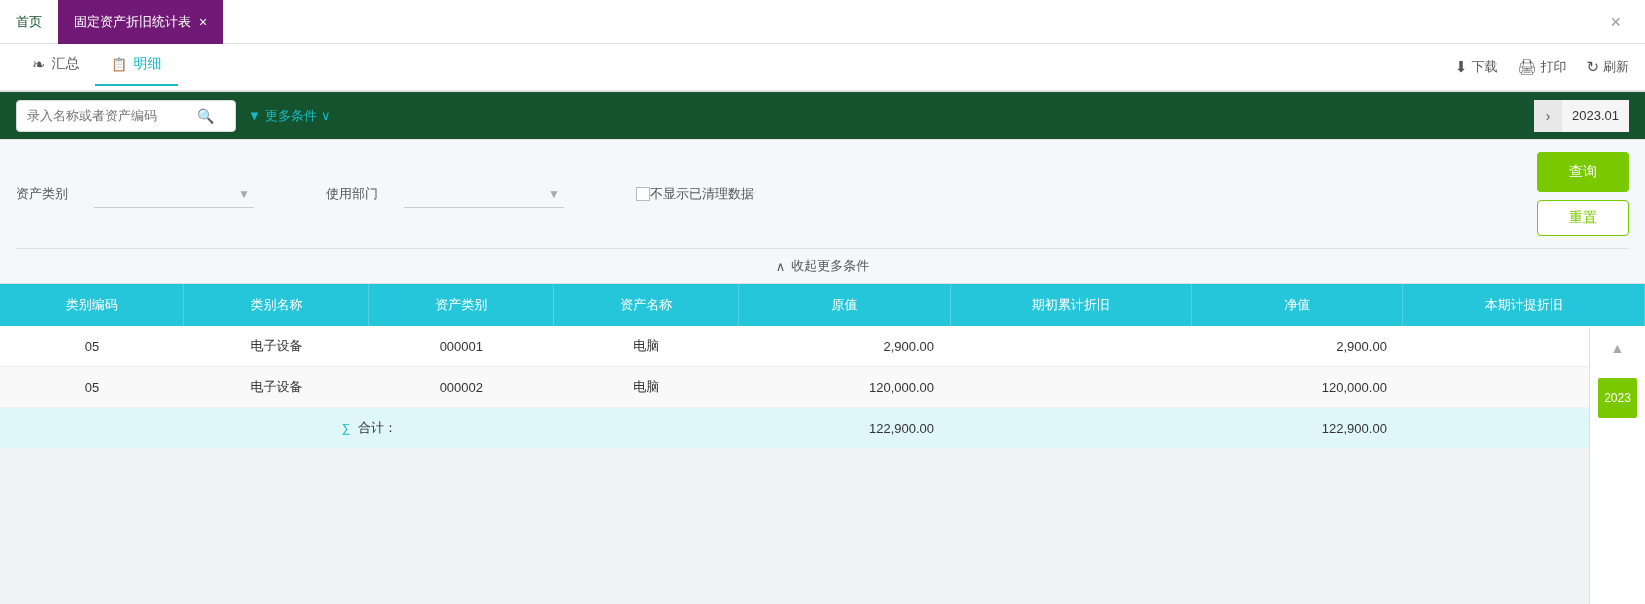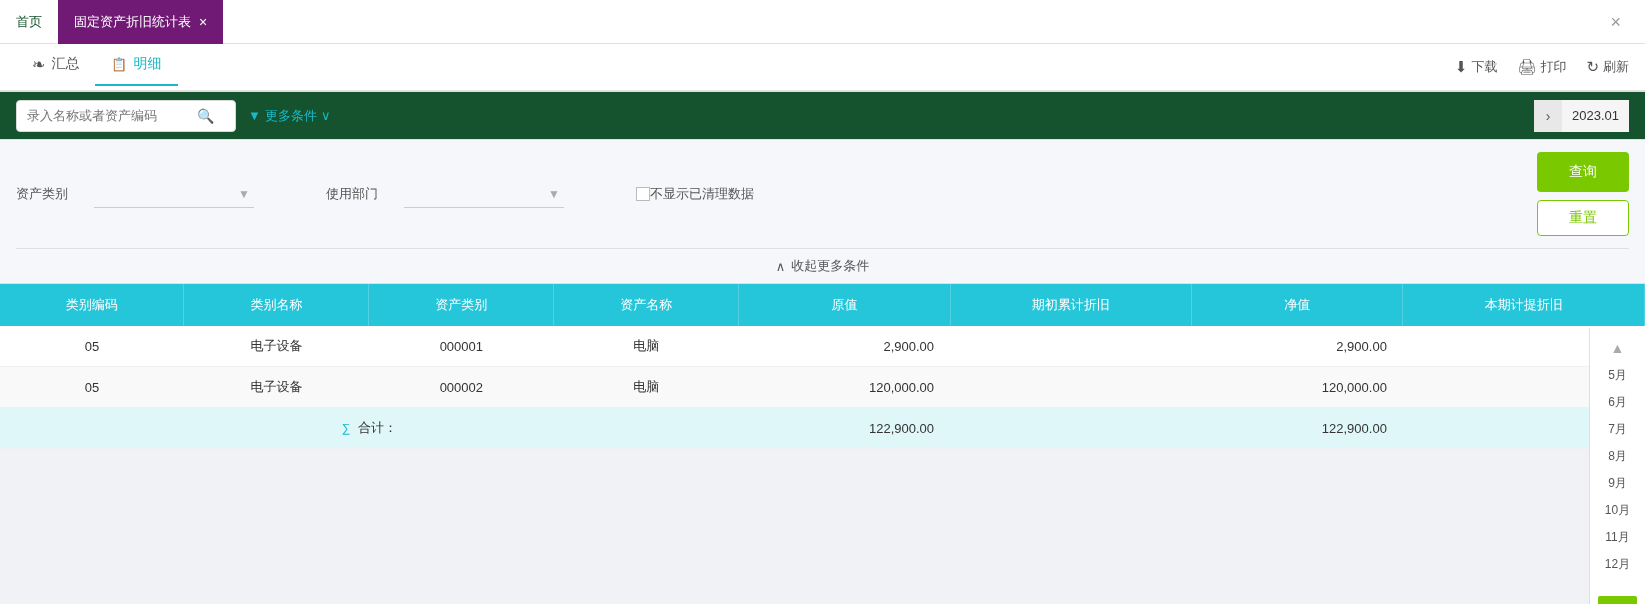--- a/index.html
+++ b/index.html
@@ -355,25 +355,15 @@
     <td class="text-right">122,900.00</td>
     <td class="text-right"></td>
   </tr>
           </tbody>
       </table>
     </div>
   </div>
 
   <div class="right-sidebar">
     <div class="sidebar-scroll-up">▲</div>
-    <div id="sidebar-months">
-        <div class="sidebar-month">5月</div>
-        <div class="sidebar-month">6月</div>
-        <div class="sidebar-month">7月</div>
-        <div class="sidebar-month">8月</div>
-        <div class="sidebar-month">9月</div>
-        <div class="sidebar-month">10月</div>
-        <div class="sidebar-month">11月</div>
-        <div class="sidebar-month">12月</div>
-      </div>
     <div class="sidebar-year-badge">2023</div>
   </div>
 </div>
 
 </body></html>

